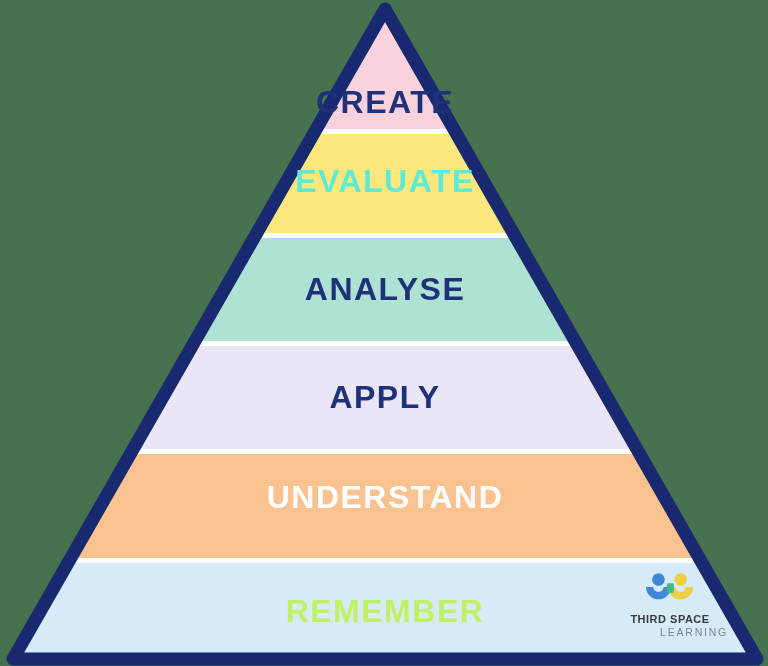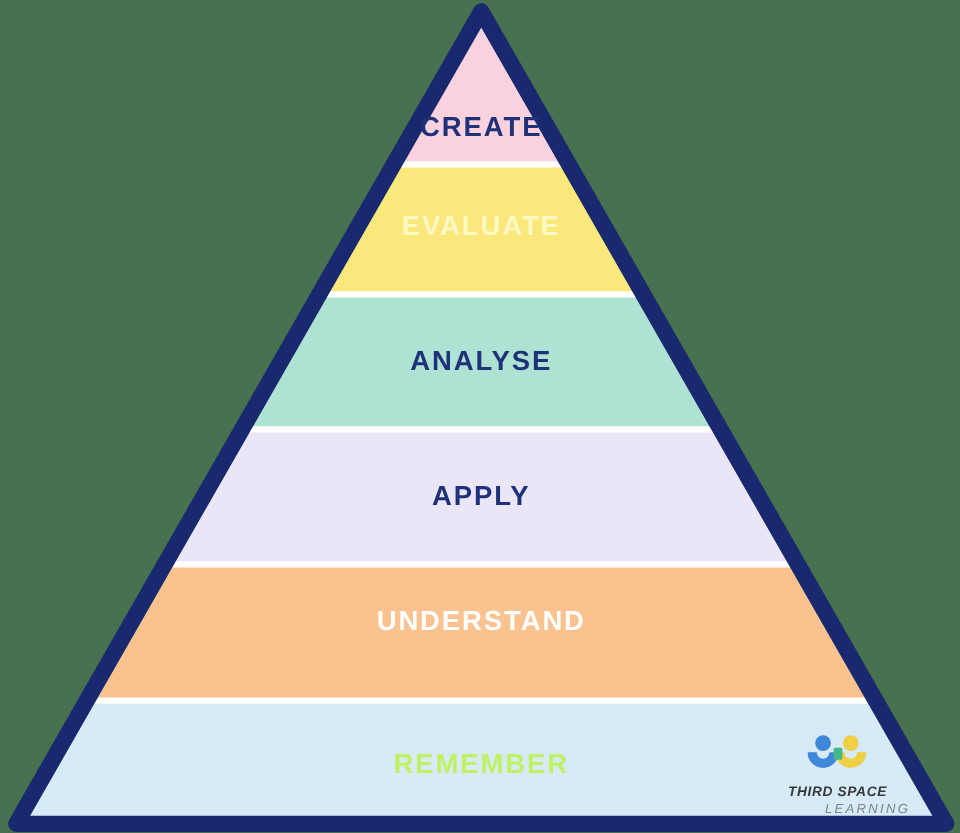--- a/index.html
+++ b/index.html
@@ -14,33 +14,32 @@
 
   svg.pyramid { position: absolute; left: 0; top: 0; }
 
   .labels { position: absolute; left: 0; top: 0; width: 768px; height: 666px; pointer-events: none; }
 
   .level-label {
     position: absolute;
     left: 385px;
     transform: translate(-50%, -50%);
     font-weight: 700;
-    font-size: 22px;
+    font-size: 32px;
     letter-spacing: 1.5px;
     white-space: nowrap;
   }
 
   .logo {
     position: absolute;
     left: 628px;
-    top: 588px;
+    top: 573px;
     width: 84px;
     text-align: center;
     line-height: 1.15;
-    font-style: italic;
   }
   .logo svg { display: block; margin: 0 auto 3px auto; }
   .logo-line1 { font-size: 11px; font-weight: 700; letter-spacing: 0.5px; }
   .logo-line2 { font-size: 10.5px; font-weight: 400; letter-spacing: 1.8px; margin-left: 32px; }
 </style>
 </head>
 <body style="background: rgb(71, 113, 79);">
 
 <div class="stage">
 
@@ -60,21 +59,21 @@
         <rect x="0" y="346" width="768" height="103" fill="#ebe5f8"></rect>
         <rect x="0" y="454" width="768" height="104" fill="#f9c28f"></rect>
         <rect x="0" y="563" width="768" height="103" fill="#d6eaf8"></rect>
       </g>
 
     <polygon id="triangle-outline" points="385,9 757,659 13,659" fill="none" stroke-width="13" stroke-linejoin="round" stroke="#18296f"></polygon>
   </svg>
 
   <div class="labels" id="labels">
       <div class="level-label" style="top: 102px; color: rgb(31, 49, 121);">CREATE</div>
-      <div class="level-label" style="top: 181px; color: #fef9c3;">EVALUATE</div>
+      <div class="level-label" style="top: 181px; color: #5eead4;">EVALUATE</div>
       <div class="level-label" style="top: 397px; color: rgb(31, 49, 121);">APPLY</div>
       <div class="level-label" style="top: 289px; color: rgb(31, 49, 121);">ANALYSE</div>
       <div class="level-label" style="top: 497px; color: #ffffff;">UNDERSTAND</div>
       <div class="level-label" style="top: 611px; color: #bef264;">REMEMBER</div>
     </div>
 
   <div class="logo">
     <svg width="48" height="37" viewBox="0 0 52 40">
 
       <circle cx="37.5" cy="7" r="6.8" fill="#efcf44"></circle>

